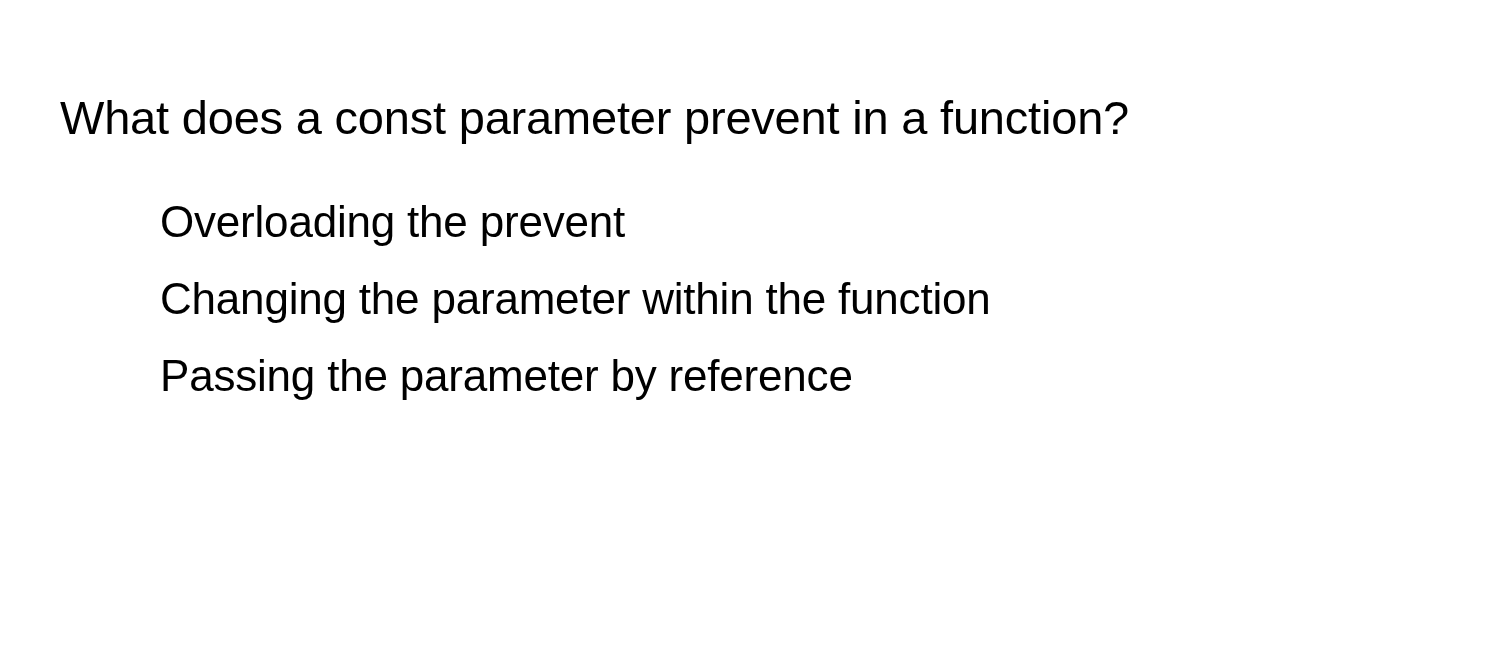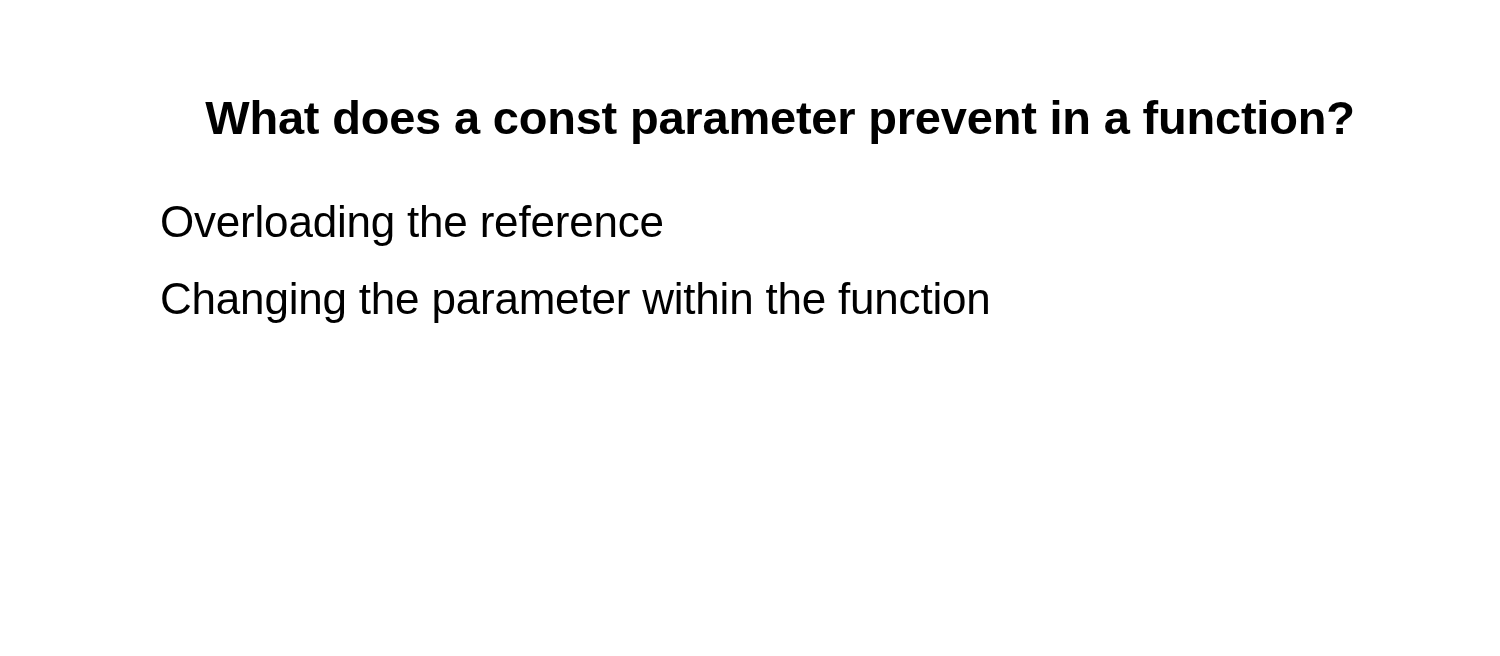--- a/index.html
+++ b/index.html
@@ -14,37 +14,37 @@
       font-family: -apple-system, BlinkMacSystemFont, "Segoe UI", Helvetica, Arial, sans-serif;
       color: #000000;
       overflow: hidden;
     }
     .content {
       padding-top: 90px;
       padding-left: 60px;
     }
     .question {
       font-size: 47px;
-      font-weight: 700;
+      font-weight: 400;
       margin-bottom: 38px;
       letter-spacing: -0.2px;
-      text-align: center;
     }
     .options {
       padding-left: 100px;
     }
     .option {
       font-size: 44px;
       font-weight: 400;
       line-height: 1.75;
       letter-spacing: -0.2px;
     }
   </style>
 </head>
 <body>
 
 <div class="content">
   <div class="question">What does a const parameter prevent in a function?</div>
   <div class="options">
-    <div class="option">Overloading the reference</div>
+    <div class="option">Overloading the prevent</div>
     <div class="option">Changing the parameter within the function</div>
+    <div class="option">Passing the parameter by reference</div>
   </div>
 </div>
 
 </body></html>

